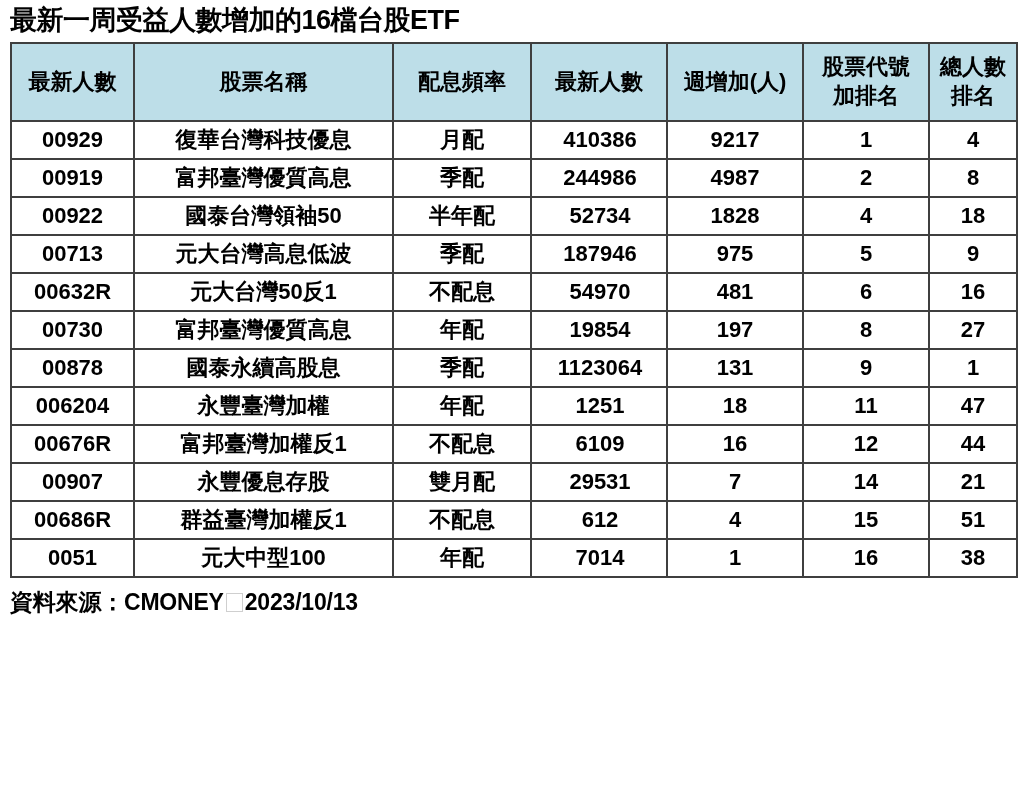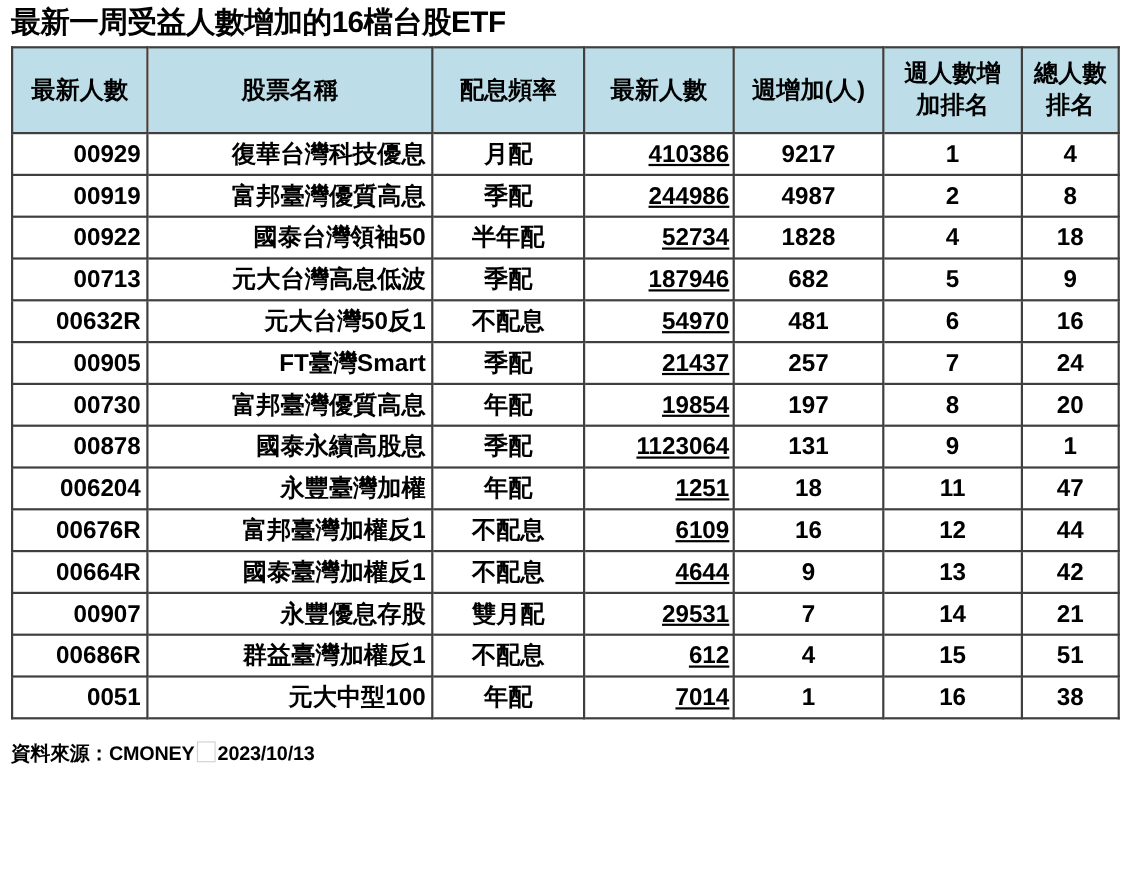--- a/index.html
+++ b/index.html
@@ -38,28 +38,28 @@
     white-space: pre-line;
     line-height: 1.3;
     padding: 0 2px;
   }
   td {
     height: 38px;
     font-size: 22px;
     padding: 0 5px;
     white-space: nowrap;
   }
-  .al-left   { text-align: right; margin-left: 42px; }
+  .al-left   { text-align: center; margin-left: 42px; }
   .al-center { text-align: center; }
-  .al-right  { text-align: right; padding-right: 3px; text-decoration: underline; }
+  .al-right  { text-align: center; padding-right: 3px; }
 
   .footer {
-    font-size: 18px;
+    font-size: 23px;
     font-weight: bold;
-    margin-top: 19px;
+    margin-top: 9px;
     letter-spacing: -0.2px;
   }
   .tofu {
     color: #ffffff;
     border: 1.5px solid #cfcfcf;
     display: inline-block;
     width: 17px;
     height: 19px;
     vertical-align: -2px;
     margin: 0 2px;
@@ -82,21 +82,21 @@
       <col style="width:126px">
       <col style="width:88px">
     </colgroup>
     <thead>
       <tr>
           <th class="al-center">最新人數</th>
           <th class="al-center">股票名稱</th>
           <th class="al-center">配息頻率</th>
           <th class="al-center">最新人數</th>
           <th class="al-center">週增加(人)</th>
-          <th class="al-center">週人數增
+          <th class="al-center">股票代號
 加排名</th>
           <th class="al-center">總人數
 排名</th>
         </tr>
     </thead>
     <tbody>
         <tr>
           <td class="al-left">00929</td>
           <td class="al-left">復華台灣科技優息</td>
           <td class="al-center">月配</td>
@@ -121,50 +121,41 @@
           <td class="al-right">52734</td>
           <td class="al-center">1828</td>
           <td class="al-center">4</td>
           <td class="al-center">18</td>
         </tr>
         <tr>
           <td class="al-left">00713</td>
           <td class="al-left">元大台灣高息低波</td>
           <td class="al-center">季配</td>
           <td class="al-right">187946</td>
-          <td class="al-center">682</td>
+          <td class="al-center">975</td>
           <td class="al-center">5</td>
           <td class="al-center">9</td>
         </tr>
         <tr>
           <td class="al-left">00632R</td>
           <td class="al-left">元大台灣50反1</td>
           <td class="al-center">不配息</td>
           <td class="al-right">54970</td>
           <td class="al-center">481</td>
           <td class="al-center">6</td>
           <td class="al-center">16</td>
         </tr>
         <tr>
-          <td class="al-left">00905</td>
-          <td class="al-left">FT臺灣Smart</td>
-          <td class="al-center">季配</td>
-          <td class="al-right">21437</td>
-          <td class="al-center">257</td>
-          <td class="al-center">7</td>
-          <td class="al-center">24</td>
-        </tr>
-        <tr>
           <td class="al-left">00730</td>
           <td class="al-left">富邦臺灣優質高息</td>
           <td class="al-center">年配</td>
           <td class="al-right">19854</td>
           <td class="al-center">197</td>
           <td class="al-center">8</td>
-          <td class="al-center">20</td>
+          <td class="al-center">27</td>
         </tr>
         <tr>
           <td class="al-left">00878</td>
           <td class="al-left">國泰永續高股息</td>
           <td class="al-center">季配</td>
           <td class="al-right">1123064</td>
           <td class="al-center">131</td>
           <td class="al-center">9</td>
           <td class="al-center">1</td>
         </tr>
@@ -180,29 +171,20 @@
         <tr>
           <td class="al-left">00676R</td>
           <td class="al-left">富邦臺灣加權反1</td>
           <td class="al-center">不配息</td>
           <td class="al-right">6109</td>
           <td class="al-center">16</td>
           <td class="al-center">12</td>
           <td class="al-center">44</td>
         </tr>
         <tr>
-          <td class="al-left">00664R</td>
-          <td class="al-left">國泰臺灣加權反1</td>
-          <td class="al-center">不配息</td>
-          <td class="al-right">4644</td>
-          <td class="al-center">9</td>
-          <td class="al-center">13</td>
-          <td class="al-center">42</td>
-        </tr>
-        <tr>
           <td class="al-left">00907</td>
           <td class="al-left">永豐優息存股</td>
           <td class="al-center">雙月配</td>
           <td class="al-right">29531</td>
           <td class="al-center">7</td>
           <td class="al-center">14</td>
           <td class="al-center">21</td>
         </tr>
         <tr>
           <td class="al-left">00686R</td>

